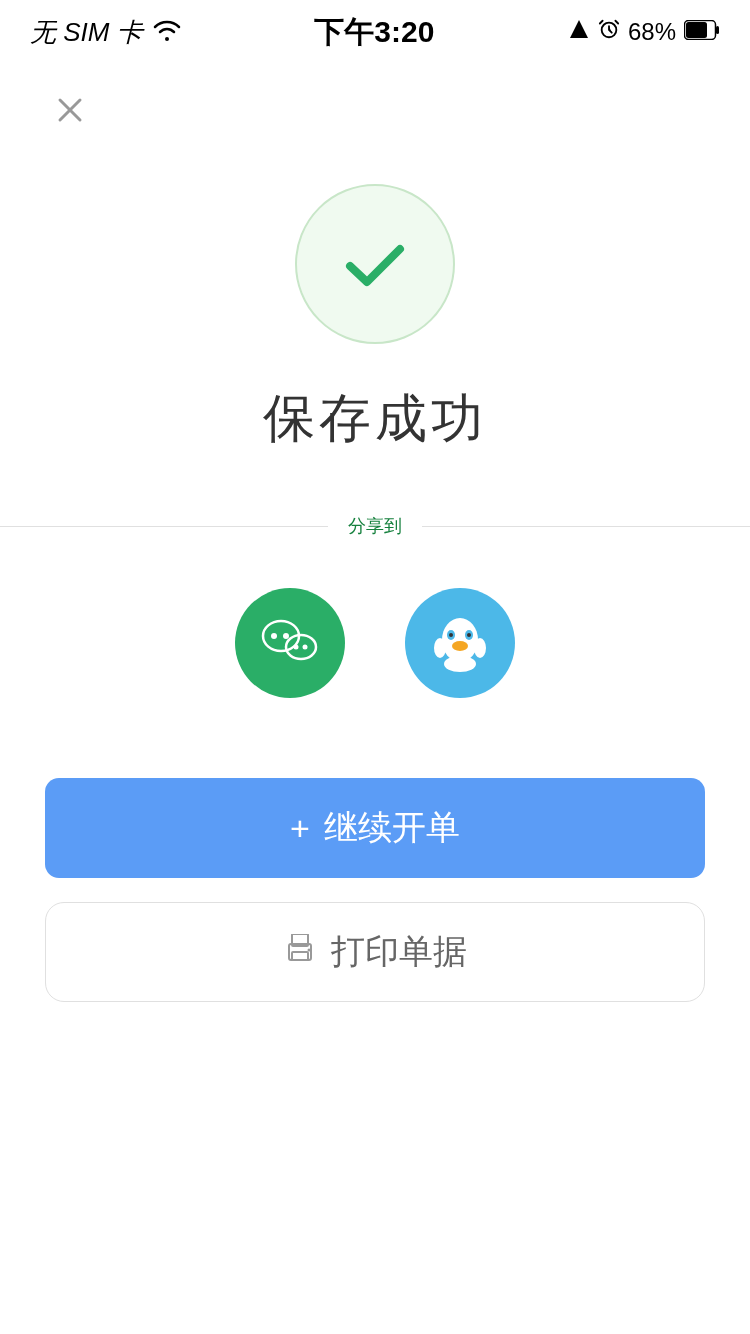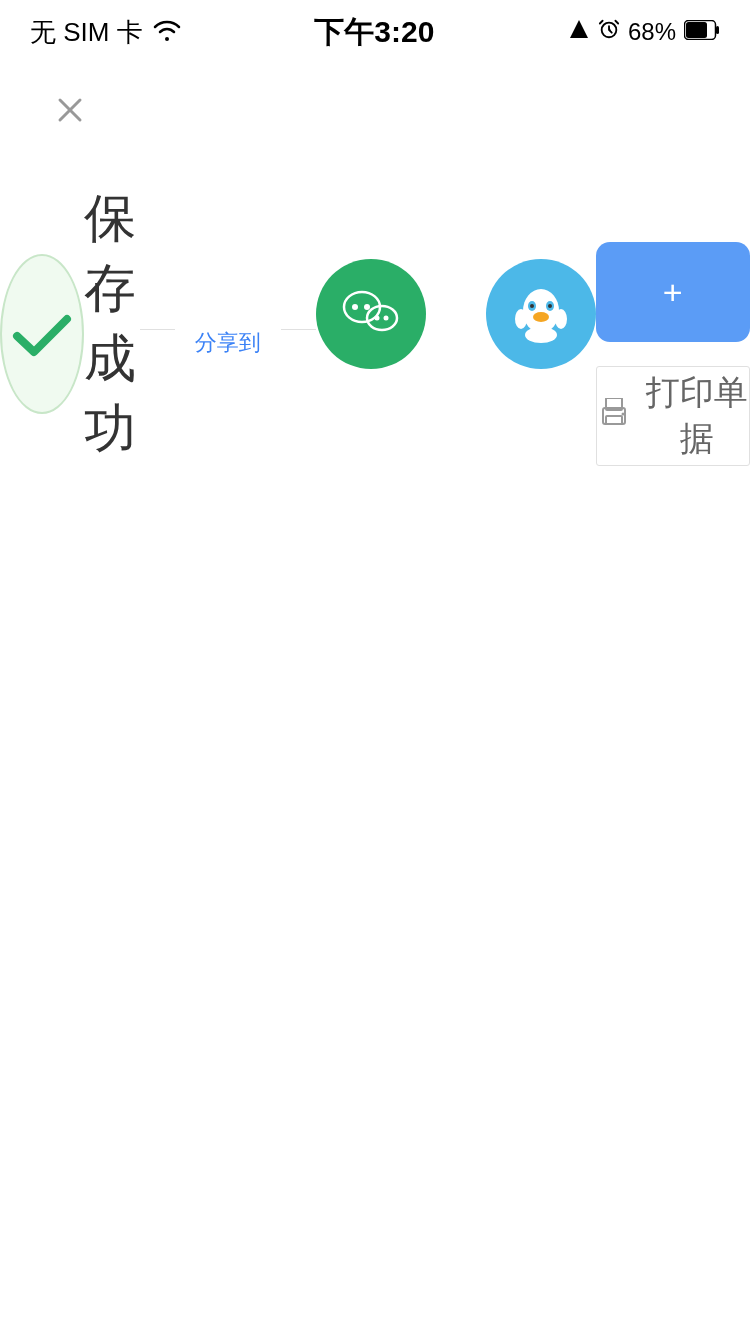--- a/index.html
+++ b/index.html
@@ -28,20 +28,21 @@
       padding: 0 30px;
       background: #fff;
     }
 
     .status-left {
       display: flex;
       align-items: center;
       gap: 10px;
       font-size: 26px;
       color: #000;
+      font-style: italic;
     }
 
     .status-center {
       font-size: 30px;
       font-weight: 700;
       color: #000;
     }
 
     .status-right {
       display: flex;
@@ -65,21 +66,21 @@
     }
 
     .close-btn svg {
       width: 36px;
       height: 36px;
     }
 
     
     .main-content {
       display: flex;
-      flex-direction: row;
+      flex-direction: column;
       align-items: center;
       padding-top: 120px;
     }
 
     
     .success-circle {
       width: 160px;
       height: 160px;
       border-radius: 50%;
       background: #f0faf0;
@@ -118,23 +119,22 @@
       width: 100%;
       height: 1px;
       background: #e0e0e0;
       position: absolute;
     }
 
     .share-label {
       position: relative;
       background: #fff;
       padding: 0 20px;
-      font-size: 22px;
-      color: #3b82f6;
-      margin-top: 28px;
+      font-size: 18px;
+      color: #15803d;
     }
 
     
     .share-icons {
       display: flex;
       gap: 60px;
       margin-bottom: 80px;
     }
 
     .share-icon-btn {
@@ -174,21 +174,21 @@
       justify-content: center;
       gap: 14px;
       cursor: pointer;
       font-size: 34px;
       color: #fff;
     }
 
     .btn-secondary {
       width: 100%;
       height: 100px;
-      border-radius: 3px;
+      border-radius: 19px;
       background: #fff;
       border: 1px solid #e0e0e0;
       display: flex;
       align-items: center;
       justify-content: center;
       gap: 14px;
       cursor: pointer;
       font-size: 34px;
       color: #666;
     }
@@ -278,20 +278,21 @@
         <ellipse cx="10" cy="40" rx="6" ry="10" fill="white"></ellipse>
         <ellipse cx="50" cy="40" rx="6" ry="10" fill="white"></ellipse>
         <ellipse cx="30" cy="56" rx="16" ry="8" fill="white"></ellipse>
       </svg>
     </div>
   </div>
 
   <div class="action-buttons">
     <button class="btn-primary">
       <span>+</span>
+      <span>继续开单</span>
     </button>
 
     <button class="btn-secondary">
       <span>
         <svg width="34" height="30" viewBox="0 0 34 30" fill="none">
           <rect x="6" y="10" width="22" height="16" rx="2" fill="none" stroke="#999" stroke-width="2"></rect>
           <rect x="9" y="0" width="16" height="12" rx="1" fill="none" stroke="#999" stroke-width="2"></rect>
           <rect x="9" y="18" width="16" height="8" rx="1" fill="none" stroke="#999" stroke-width="2"></rect>
           <circle cx="26" cy="16" r="1.5" fill="#999"></circle>
         </svg>

